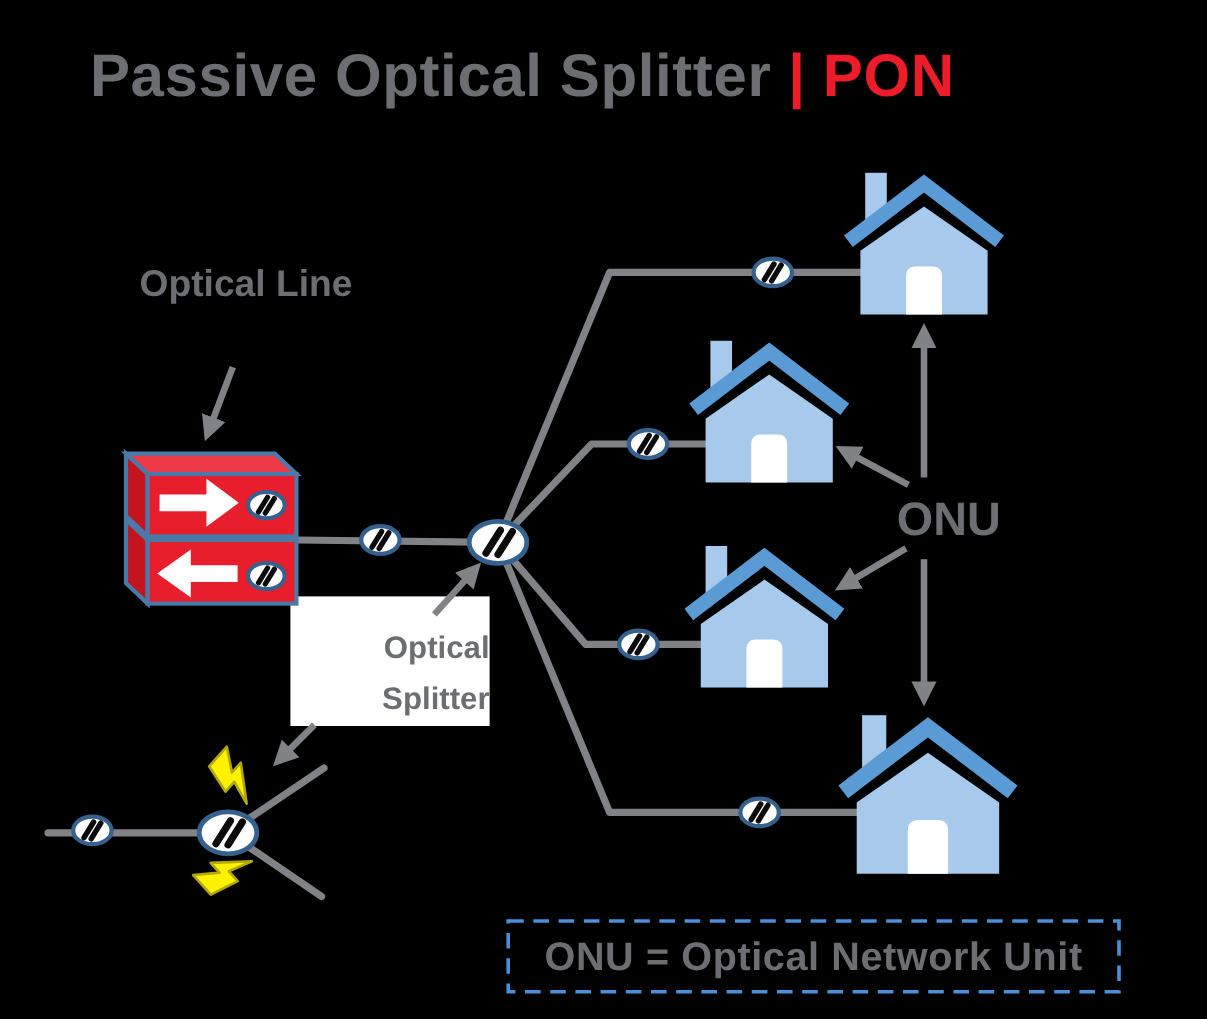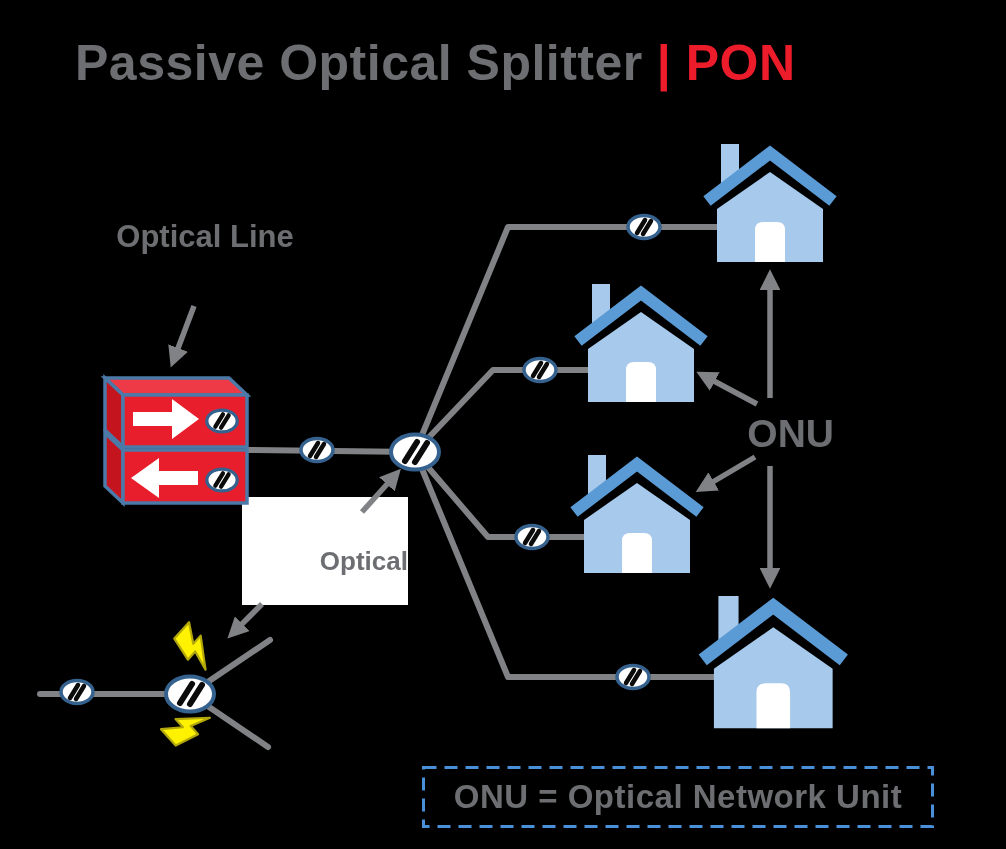--- a/index.html
+++ b/index.html
@@ -137,19 +137,20 @@
   <div class="txt title">
     <span>Passive Optical Splitter</span><span class="accent">| PON</span>
   </div>
 
   <div class="txt olt-label">
     <div>Optical Line</div>
   </div>
 
   <div class="txt splitter-label">
     <div>Optical</div>
+    <div>Splitter</div>
   </div>
 
   <div class="txt onu-label">ONU</div>
 
   <div class="txt onu-def">ONU = Optical Network Unit</div>
 
 </div>
 
 </body></html>

